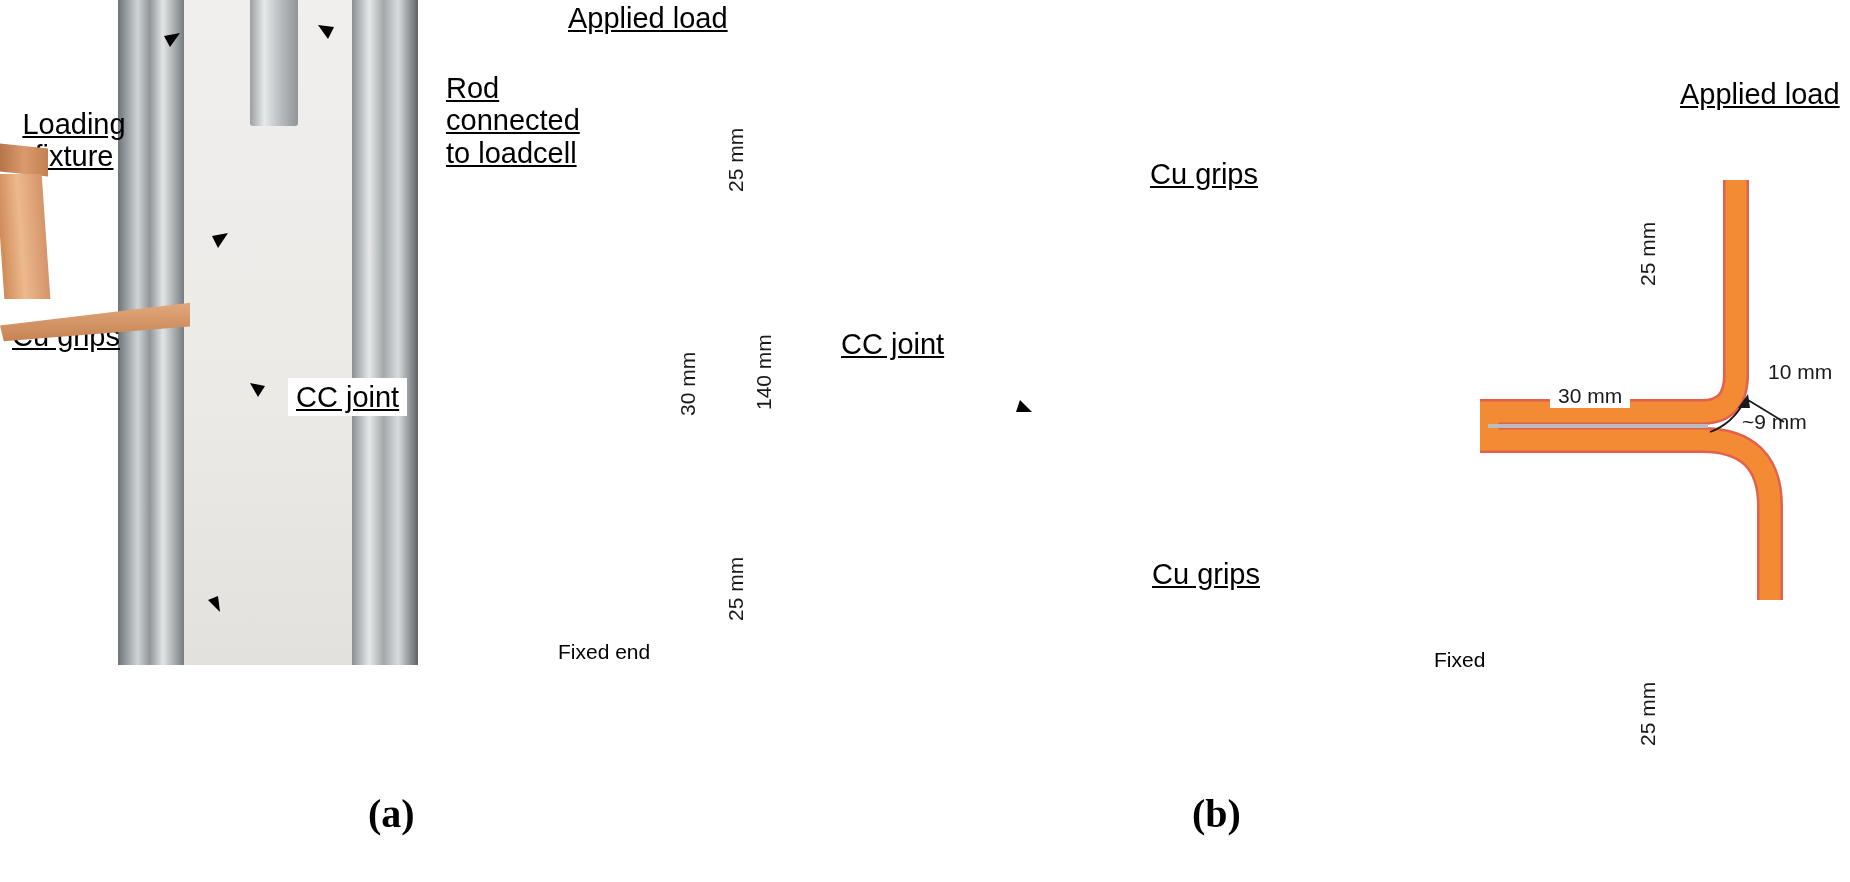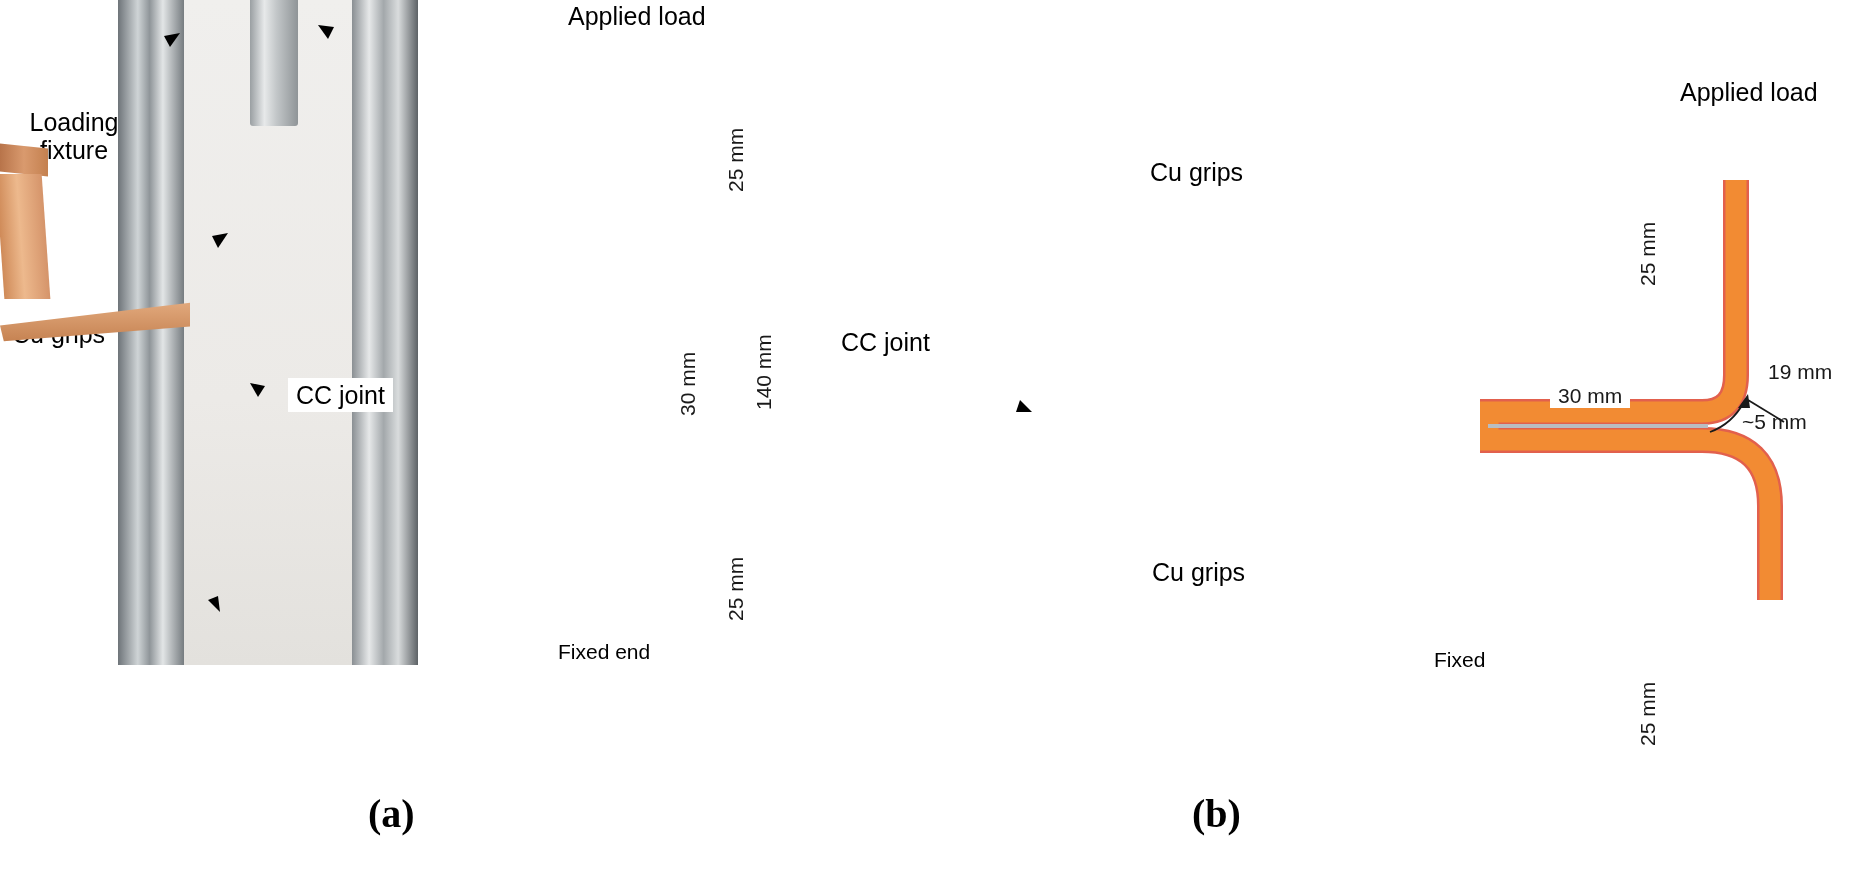--- a/index.html
+++ b/index.html
@@ -1,21 +1,21 @@
 <!DOCTYPE html>
 <html><head>
 <meta charset="utf-8">
 <style>
   html,body{margin:0;padding:0;background:#fff;}
   body{width:1850px;height:882px;font-family:"Liberation Sans",sans-serif;overflow:hidden;}
   #figure{position:relative;width:1850px;height:882px;background:#ffffff;}
 
   .abs{position:absolute;}
   .txt{font-family:"Liberation Sans",sans-serif;color:#000;line-height:1.12;}
-  .lbl{font-size:25px;font-weight:400;}
+  .lbl{font-size:29px;font-weight:400;text-decoration:underline;}
   .lbl-sm{font-size:21px;}
   .dim{font-size:21px;color:#1a1a1a;}
   .vert{writing-mode:vertical-rl;transform:rotate(180deg);}
   .caption{font-family:"Liberation Serif",serif;font-weight:bold;font-size:40px;color:#000;}
   .whitebox{background:#fff;padding:3px 8px;}
 
   
   .photoA{left:118px;top:0px;width:300px;height:665px;overflow:hidden;
     background:linear-gradient(90deg,#7e8489 0%,#c9ced1 4%,#9aa0a4 8%,#d8dcdd 13%,#b6bbbe 17%,#e8e9e8 22%,
       #efefed 34%,#f2f2f0 55%,#e9e9e7 70%,#cfd3d4 79%,#9fa5a9 85%,#dadedf 90%,#8d9296 95%,#5f6468 100%);}
@@ -139,20 +139,23 @@
     <line x1="4" y1="6" x2="96" y2="252"></line>
     <polygon points="102,262 90,250 100,246"></polygon>
   </svg>
   <svg class="abs ptrW" style="left:245px;top:378px;width:62px;height:42px;">
     <line x1="58" y1="34" x2="14" y2="10"></line>
     <polygon points="5,5 20,8 13,19"></polygon>
   </svg>
 
   <div class="abs txt lbl" style="left:14px;top:108px;width:120px;text-align:center;white-space:pre-line;">Loading
 fixture</div>
+  <div class="abs txt lbl" style="left:446px;top:72px;width:160px;white-space:pre-line;">Rod
+connected
+to loadcell</div>
   <div class="abs txt lbl" style="left:12px;top:320px;width:120px;">Cu grips</div>
   <div class="abs txt lbl whitebox" style="left:288px;top:378px;">CC joint</div>
 
   <div class="abs" style="left:520px;top:0;width:340px;height:700px;">
 
     <div class="abs txt lbl" style="left:48px;top:2px;">Applied load</div>
 
     <div class="loadArrow" style="left:64px;top:30px;width:42px;height:74px;">
       <div class="headEdge" style="left:-2px;top:-2px;"></div>
       <div class="head"></div>
@@ -260,37 +263,37 @@
     <div class="dimline" style="left:252px;top:149px;width:1.6px;height:114px;"></div>
     <div class="arrowUp" style="left:248px;top:143px;"></div>
     <div class="arrowDn" style="left:248px;top:260px;"></div>
     <div class="abs txt dim vert" style="left:256px;top:166px;height:80px;">25 mm</div>
 
     <div class="dimline" style="left:394px;top:274px;width:1.6px;height:44px;"></div>
     <div class="arrowUp" style="left:390px;top:268px;"></div>
     <div class="dimline" style="left:394px;top:360px;width:1.6px;height:28px;"></div>
     <div class="arrowDn" style="left:390px;top:382px;"></div>
     <div class="tick" style="left:372px;top:390px;width:52px;"></div>
-    <div class="abs txt dim" style="left:388px;top:320px;">19 mm</div>
+    <div class="abs txt dim" style="left:388px;top:320px;">10 mm</div>
 
     <div class="dimline" style="left:110px;top:338px;width:1.6px;height:42px;"></div>
     <div class="dimline" style="left:313px;top:338px;width:1.6px;height:42px;"></div>
     <div class="dimline" style="left:116px;top:358px;width:192px;height:1.6px;"></div>
     <div class="arrowLf" style="left:110px;top:354px;"></div>
     <div class="arrowRt" style="left:306px;top:354px;"></div>
     <div class="abs txt dim" style="left:170px;top:344px;background:#fff;padding:0 8px;">30 mm</div>
 
     <svg class="abs" style="left:318px;top:320px;width:90px;height:80px;">
       <path d="M 12 72 Q 34 64 46 42" fill="none" stroke="#1a1a1a" stroke-width="1.8"></path>
       <polygon points="50,34 40,48 52,48" fill="#1a1a1a"></polygon>
       <line x1="50" y1="40" x2="86" y2="62" stroke="#1a1a1a" stroke-width="1.8"></line>
     </svg>
     <div class="dimline" style="left:318px;top:342px;width:1.6px;height:44px;"></div>
     <div class="arrowLf" style="left:322px;top:378px;"></div>
-    <div class="abs txt dim" style="left:362px;top:370px;">~5 mm</div>
+    <div class="abs txt dim" style="left:362px;top:370px;">~9 mm</div>
 
     <div class="tick" style="left:228px;top:608px;width:50px;"></div>
     <div class="dimline" style="left:252px;top:614px;width:1.6px;height:86px;"></div>
     <div class="arrowUp" style="left:248px;top:608px;"></div>
     <div class="abs txt dim vert" style="left:256px;top:626px;height:80px;">25 mm</div>
   </div>
 
   <div class="abs txt lbl-sm" style="left:1434px;top:648px;">Fixed</div>
 
   <div class="abs caption" style="left:1192px;top:790px;">(b)</div>

